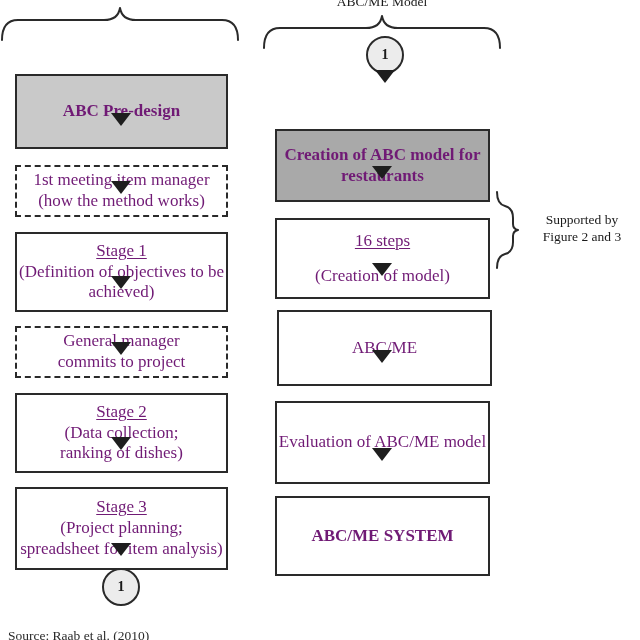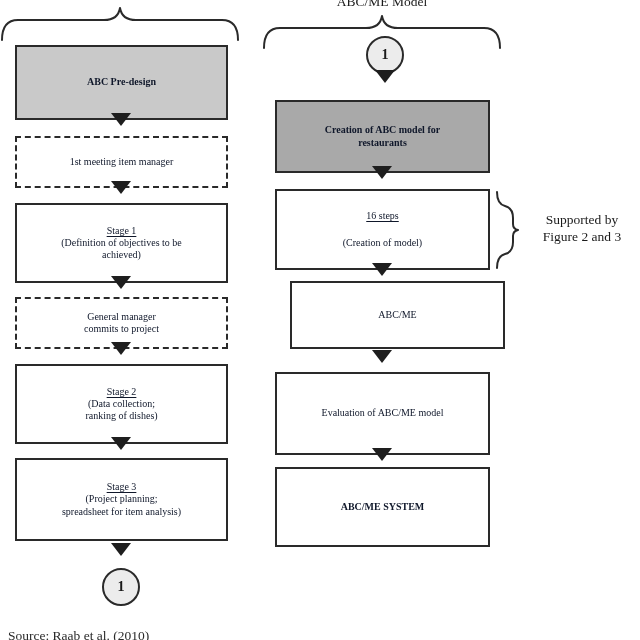--- a/index.html
+++ b/index.html
@@ -26,22 +26,23 @@
   
   .node {
     position: absolute;
     box-sizing: border-box;
     display: flex;
     flex-direction: column;
     align-items: center;
     justify-content: center;
     text-align: center;
     line-height: 1.22;
-    font-size: 10px;
-    color: #0f172a;
+    font-size: 17px;
+    color: #701a75;
+    margin-top: 29px;
   }
   .node .ln { display: block; white-space: nowrap; }
 
   .solid {
     border: 2px solid #2a2a2a;
     background: #ffffff;
   }
   .dashed {
     border: 2px dashed #2a2a2a;
     background: #ffffff;
@@ -128,20 +129,21 @@
   <div class="circle" style="left:366px; top:36px; width:38px; height:38px;">1</div>
   <div class="arrow" style="left:375px; top:70px;"></div>
 
   <div class="node solid fill-light" style="left:15px; top:45px; width:213px; height:75px;">
     <span class="ln bold">ABC Pre-design</span>
   </div>
   <div class="arrow" style="left:111px; top:113px;"></div>
 
   <div class="node dashed" style="left:15px; top:136px; width:213px; height:52px;">
     <span class="ln">1st meeting item manager</span>
+    <span class="ln">(how the method works)</span>
   </div>
   <div class="arrow" style="left:111px; top:181px;"></div>
 
   <div class="node solid" style="left:15px; top:203px; width:213px; height:80px;">
     <span class="ln underline">Stage 1</span>
     <span class="ln">(Definition of objectives to be</span>
     <span class="ln">achieved)</span>
   </div>
   <div class="arrow" style="left:111px; top:276px;"></div>
 
@@ -172,21 +174,21 @@
     <span class="ln bold">restaurants</span>
   </div>
   <div class="arrow" style="left:372px; top:166px;"></div>
 
   <div class="node solid" style="left:275px; top:189px; width:215px; height:81px;justify-content:center;">
     <span class="ln underline" style="margin-bottom:14px;">16 steps</span>
     <span class="ln">(Creation of model)</span>
   </div>
   <div class="arrow" style="left:372px; top:263px;"></div>
 
-  <div class="node solid" style="left:290px; top:281px; width:215px; height:68px;">
+  <div class="node solid" style="left:277px; top:281px; width:215px; height:76px;">
     <span class="ln">ABC/ME</span>
   </div>
   <div class="arrow" style="left:372px; top:350px;"></div>
 
   <div class="node solid" style="left:275px; top:372px; width:215px; height:83px;">
     <span class="ln">Evaluation of ABC/ME model</span>
   </div>
   <div class="arrow" style="left:372px; top:448px;"></div>
 
   <div class="node solid" style="left:275px; top:467px; width:215px; height:80px;">

